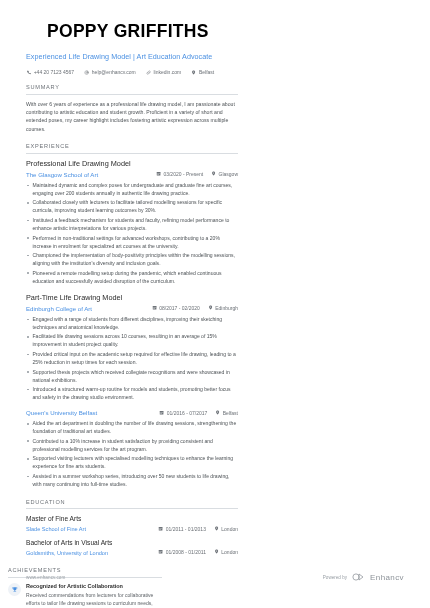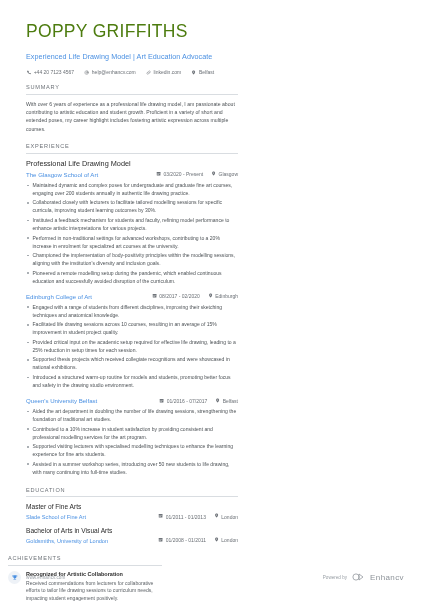--- a/index.html
+++ b/index.html
@@ -21,22 +21,22 @@
     background-image:radial-gradient(#e3e7ec 0.6px, transparent 0.7px);
     background-size:6px 6px;
     opacity:.75;
   }
   .dots-top { left:0; top:0; width:430px; height:72px; }
   .dots-right { left:246px; top:0; width:184px; height:570px; }
 
   
   .header { position:relative; padding:22px 0 0 26px; }
   .name {
-    font-size:17.5px; font-weight:400; letter-spacing:.3px;
-    color:#4d7c0f; line-height:1.1;
+    font-size:17.5px; font-weight:700; letter-spacing:.3px;
+    color:#000000; line-height:1.1;margin-left:21px;
   }
   .headline {
     font-size:7.2px; color:#4a90e2; margin-top:11px; letter-spacing:.05px;
   }
   .contact-row {
     display:flex; align-items:center; gap:10px; margin-top:6px;
     font-size:5px; color:#6a6f75;
   }
   .contact-item { display:flex; align-items:center; gap:2.5px; white-space:nowrap; }
   .contact-item svg { display:block; }
@@ -194,20 +194,21 @@
      <ul class="bullets">
        <li>Maintained dynamic and complex poses for undergraduate and graduate fine art courses, engaging over 200 students annually in authentic life drawing practice.</li>
                 <li>Collaborated closely with lecturers to facilitate tailored modelling sessions for specific curricula, improving student learning outcomes by 30%.</li>
                 <li>Instituted a feedback mechanism for students and faculty, refining model performance to enhance artistic interpretations for various projects.</li>
                 <li>Performed in non-traditional settings for advanced workshops, contributing to a 20% increase in enrolment for specialized art courses at the university.</li>
                 <li>Championed the implementation of body-positivity principles within the modelling sessions, aligning with the institution's diversity and inclusion goals.</li>
                 <li>Pioneered a remote modelling setup during the pandemic, which enabled continuous education and successfully avoided disruption of the curriculum.</li>
      </ul>
    </div>
             <div class="job">
+     <div class="job-title">Part-Time Life Drawing Model</div>
      <div class="job-meta">
        <span class="job-company">Edinburgh College of Art</span>
        <span class="meta-right">
          <span class="meta-chip">
            <span><svg width="5.2" height="5.2" viewBox="0 0 20 20">
                         <rect x="3" y="4.5" width="14" height="13" rx="1.4" fill="#6a6f75"></rect>
                         <rect x="3" y="4.5" width="14" height="3.4" fill="#6a6f75"></rect>
                         <rect x="5.6" y="9.6" width="2.4" height="2.2" fill="#fff"></rect>
                         <rect x="8.9" y="9.6" width="2.4" height="2.2" fill="#fff"></rect>
                         <rect x="12.2" y="9.6" width="2.4" height="2.2" fill="#fff"></rect>

